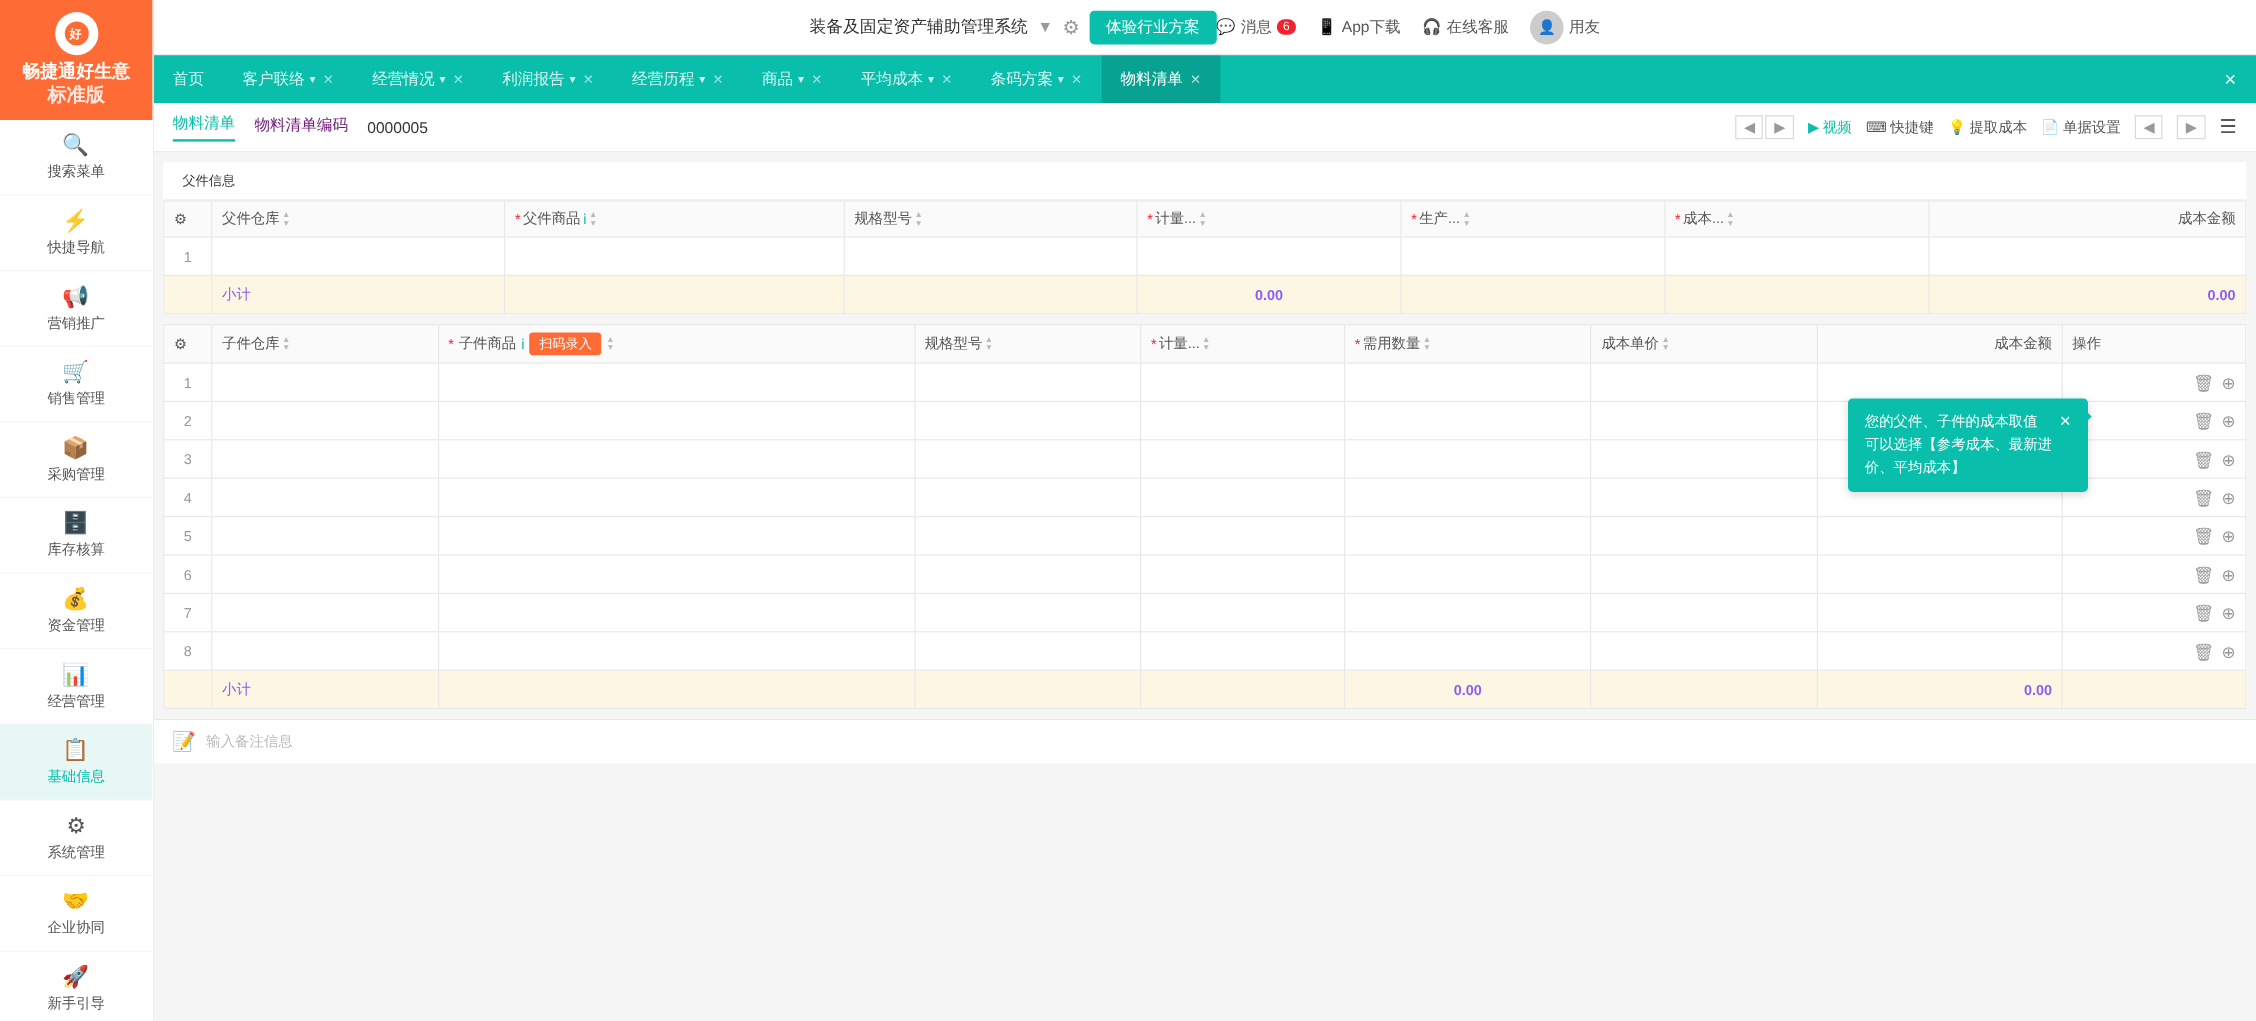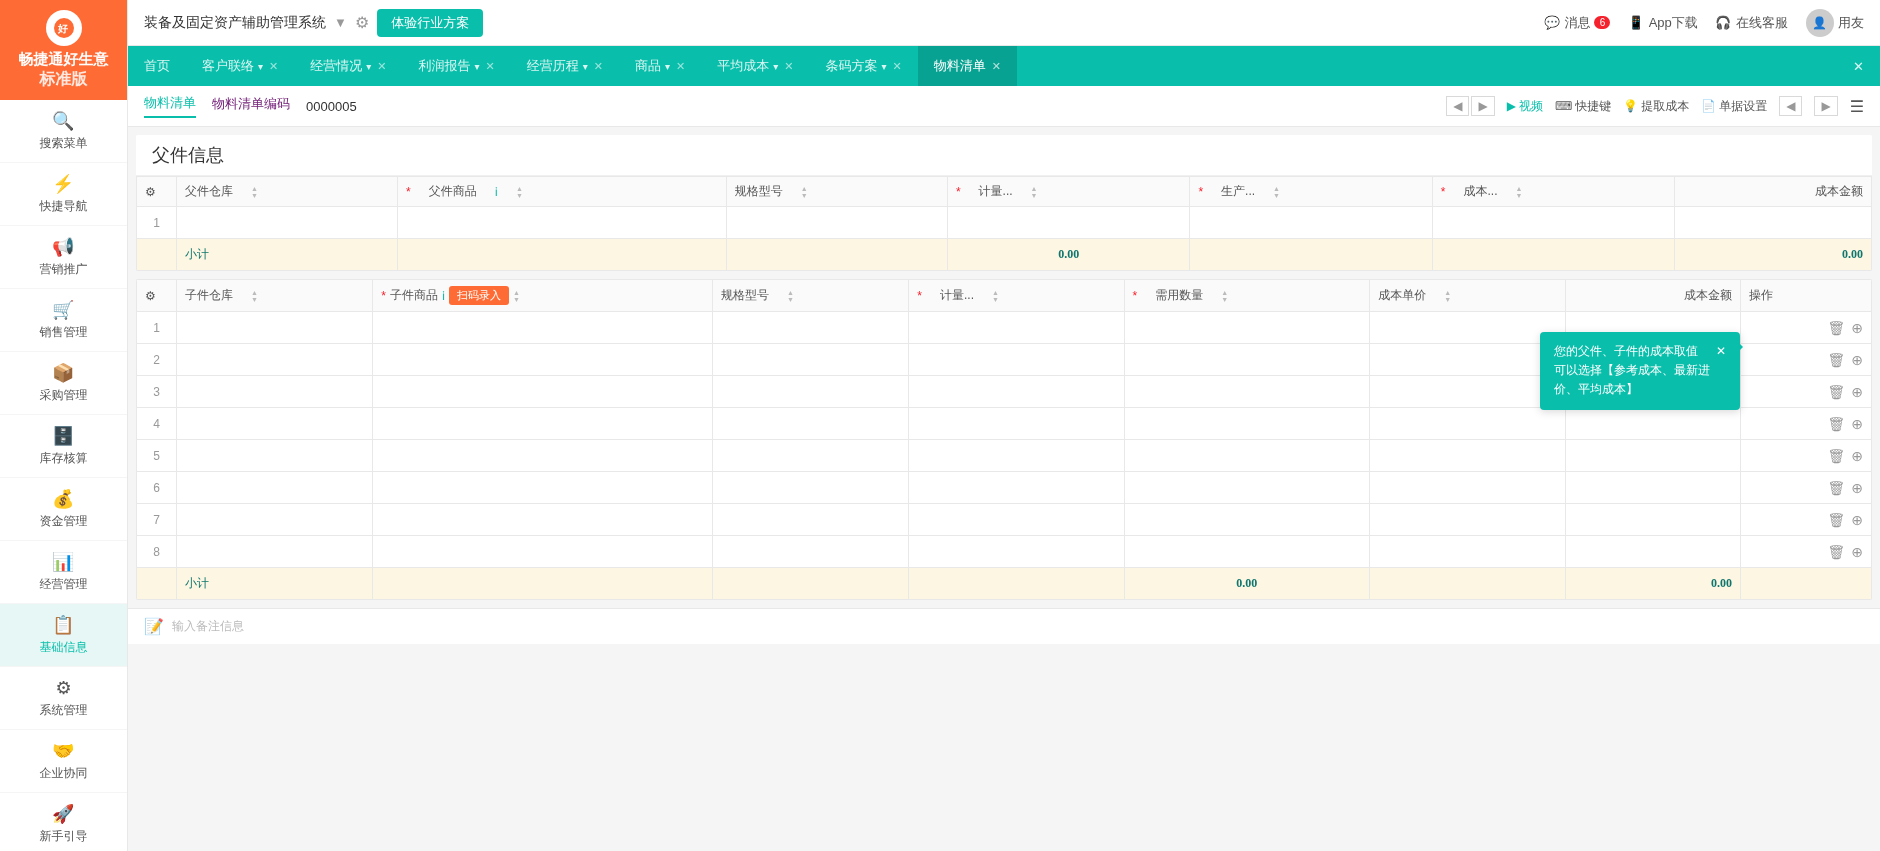--- a/index.html
+++ b/index.html
@@ -61,21 +61,21 @@
       flex-direction: column;
       overflow: hidden;
     }
 
     
     .top-header {
       height: 46px;
       background: white;
       display: flex;
       align-items: center;
-      justify-content: space-between;
+      justify-content: center;
       padding: 0 16px;
       border-bottom: 1px solid #e8e8e8;
       flex-shrink: 0;
     }
     .top-header-left {
       display: flex;
       align-items: center;
       gap: 8px;
     }
     .system-title { font-size: 14px; color: #333; }
@@ -158,21 +158,21 @@
     }
     .sub-header-left { display: flex; align-items: center; gap: 16px; font-size: 13px; }
     .sub-header-tab { color: #701a75; cursor: pointer; padding-bottom: 4px; }
     .sub-header-tab.active { color: #09bfab; border-bottom: 2px solid #09bfab; }
     .doc-code { color: #333; font-weight: 500; text-align: right; }
     .sub-header-right { display: flex; align-items: center; gap: 12px; font-size: 12px; color: #555; }
     .sub-header-right .item { display: flex; align-items: center; gap: 3px; cursor: pointer; }
 
     
     .section { background: white; margin: 8px; border-radius: 2px; overflow: hidden; }
-    .section-title { padding: 8px 16px; font-size: 18px; font-weight: 500; color: #333; background: white; border-bottom: 1px solid #f0f0f0; }
+    .section-title { padding: 8px 16px; font-size: 11px; font-weight: 500; color: #333; background: white; border-bottom: 1px solid #f0f0f0; }
 
     
     .data-table { width: 100%; border-collapse: collapse; font-size: 12px; }
     .data-table th {
       background: #fafafa;
       border: 1px solid #e8e8e8;
       padding: 6px 8px;
       text-align: left;
       color: #555;
       font-weight: normal;
@@ -180,21 +180,21 @@
     }
     .data-table th .req { color: #f5222d; }
     .data-table td {
       border: 1px solid #e8e8e8;
       padding: 6px 8px;
       height: 32px;
       color: #333;
     }
     .data-table .row-num { color: #999; text-align: center; width: 40px; }
     .data-table .subtotal-row { background: #fdf6e3; }
-    .data-table .subtotal-row td { color: #0f766e; font-weight: 500; font-family: Liberation Serif, serif; }
+    .data-table .subtotal-row td { color: #8b5cf6; font-weight: 500; }
     .th-gear { color: #666; text-align: center; width: 32px; }
 
     
     .scan-btn {
       background: #ff6b35;
       color: white;
       border: none;
       border-radius: 3px;
       padding: 2px 8px;
       font-size: 11px;
@@ -249,21 +249,21 @@
       overflow-y: auto;
       position: relative;
     }
 
     
     .nav-arrows { display: flex; gap: 2px; }
     .nav-arrow { cursor: pointer; color: #999; font-size: 12px; border: 1px solid #d9d9d9; padding: 2px 6px; background: white; }
     .view-btn { cursor: pointer; color: #09bfab; display: flex; align-items: center; gap: 2px; }
 
     
-    .sort-col { display: flex; align-items: center; gap: 18px; }
+    .sort-col { display: flex; align-items: center; gap: 2px; }
     .sort-arrows { display: flex; flex-direction: column; font-size: 7px; color: #bbb; }
   </style>
 </head>
 <body>
 
 <div class="sidebar">
   <div class="sidebar-logo">
     <div class="sidebar-logo-icon">
       <svg viewBox="0 0 24 24" fill="#ff6b35">
           <circle cx="12" cy="12" r="10"></circle>

